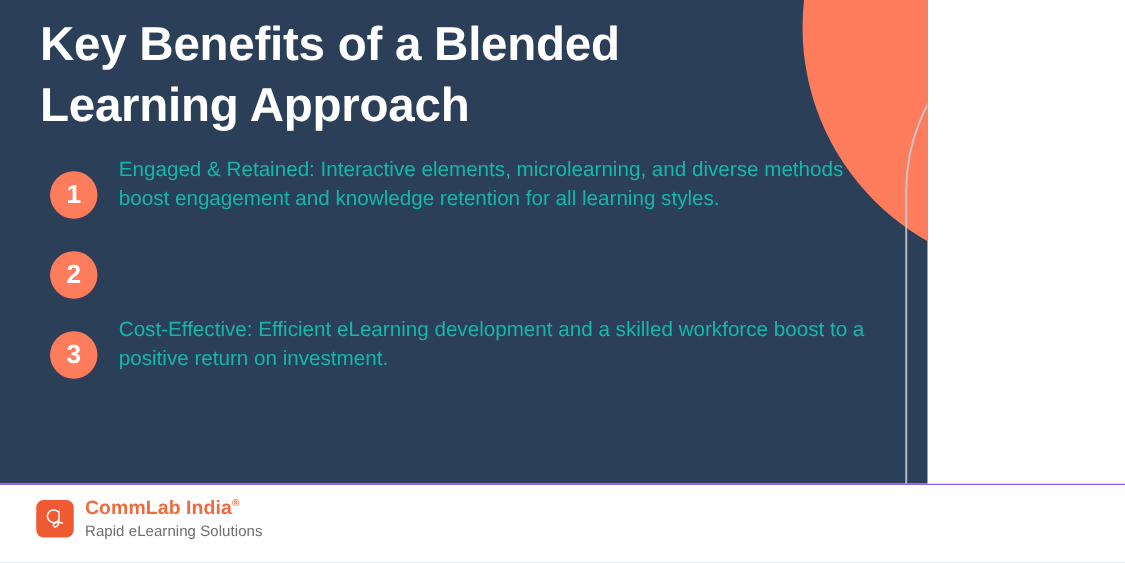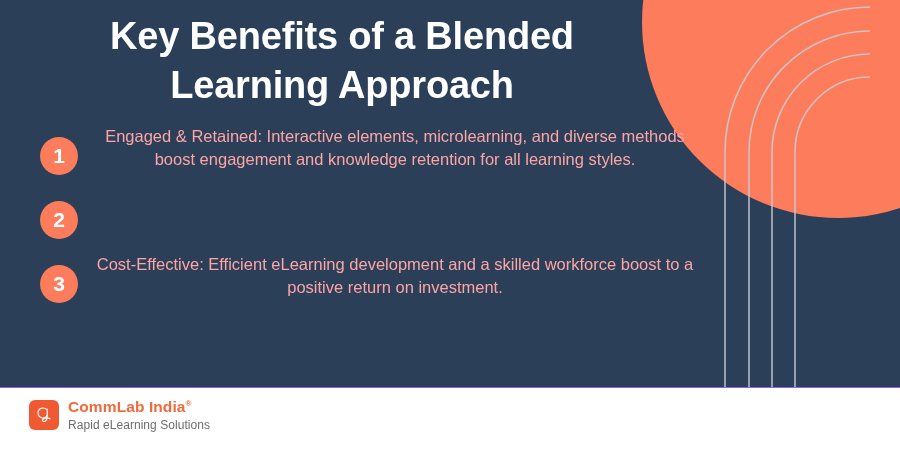--- a/index.html
+++ b/index.html
@@ -15,25 +15,24 @@
     width: 900px;
     height: 450px;
     overflow: hidden;
     background: #ffffff;
   }
   
   .panel {
     position: absolute;
     left: 0;
     top: 0;
-    width: 900px;
+    width: 742px;
     height: 387px;
     background: #2b3f59;
     overflow: hidden;
-    text-align: center;
   }
   
   .deco-svg {
     position: absolute;
     left: 0;
     top: 0;
     width: 900px;
     height: 387px;
     pointer-events: none;
   }
@@ -74,21 +73,21 @@
     font-size: 21px;
     font-weight: bold;
     display: flex;
     align-items: center;
     justify-content: center;
     margin-top: 12px;
   }
   .benefit-text {
     margin-left: 17px;
     margin-right: 8px;
-    color: #fca5a5;
+    color: #14b8a6;
     font-size: 16.5px;
     line-height: 1.42;
     max-width: 600px;
   }
   .row-2 .benefit-text { max-width: 585px; }
   .row-3 .benefit-text { max-width: 600px; }
   
   .footer {
     position: absolute;
     left: 0;

